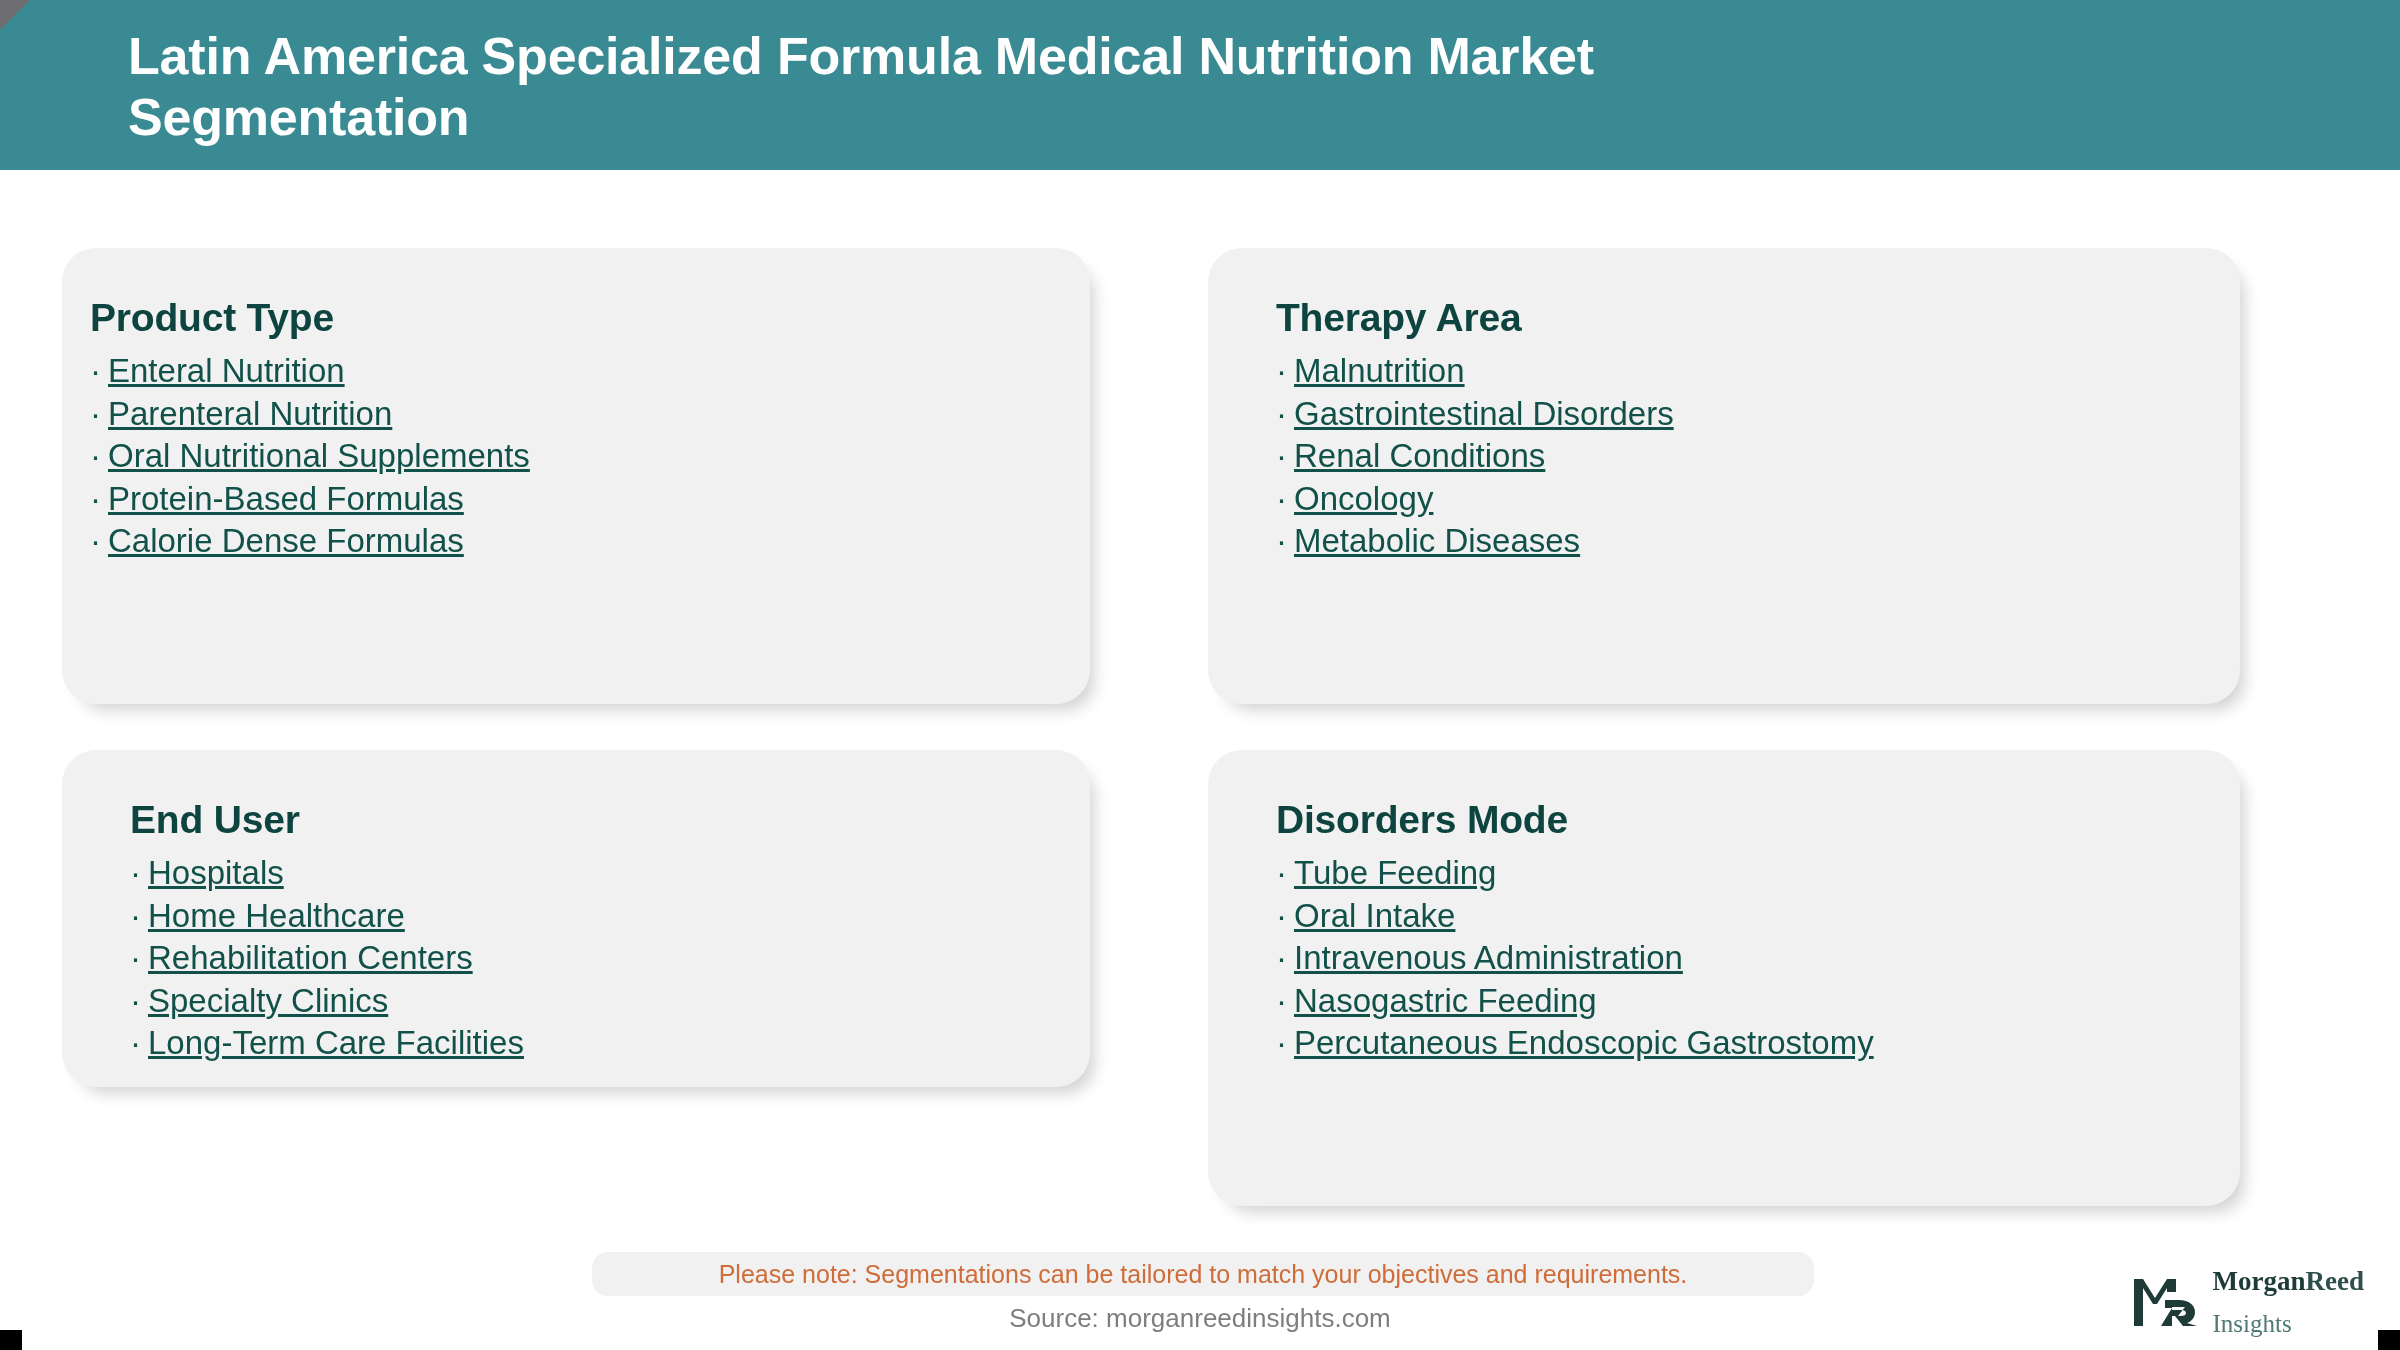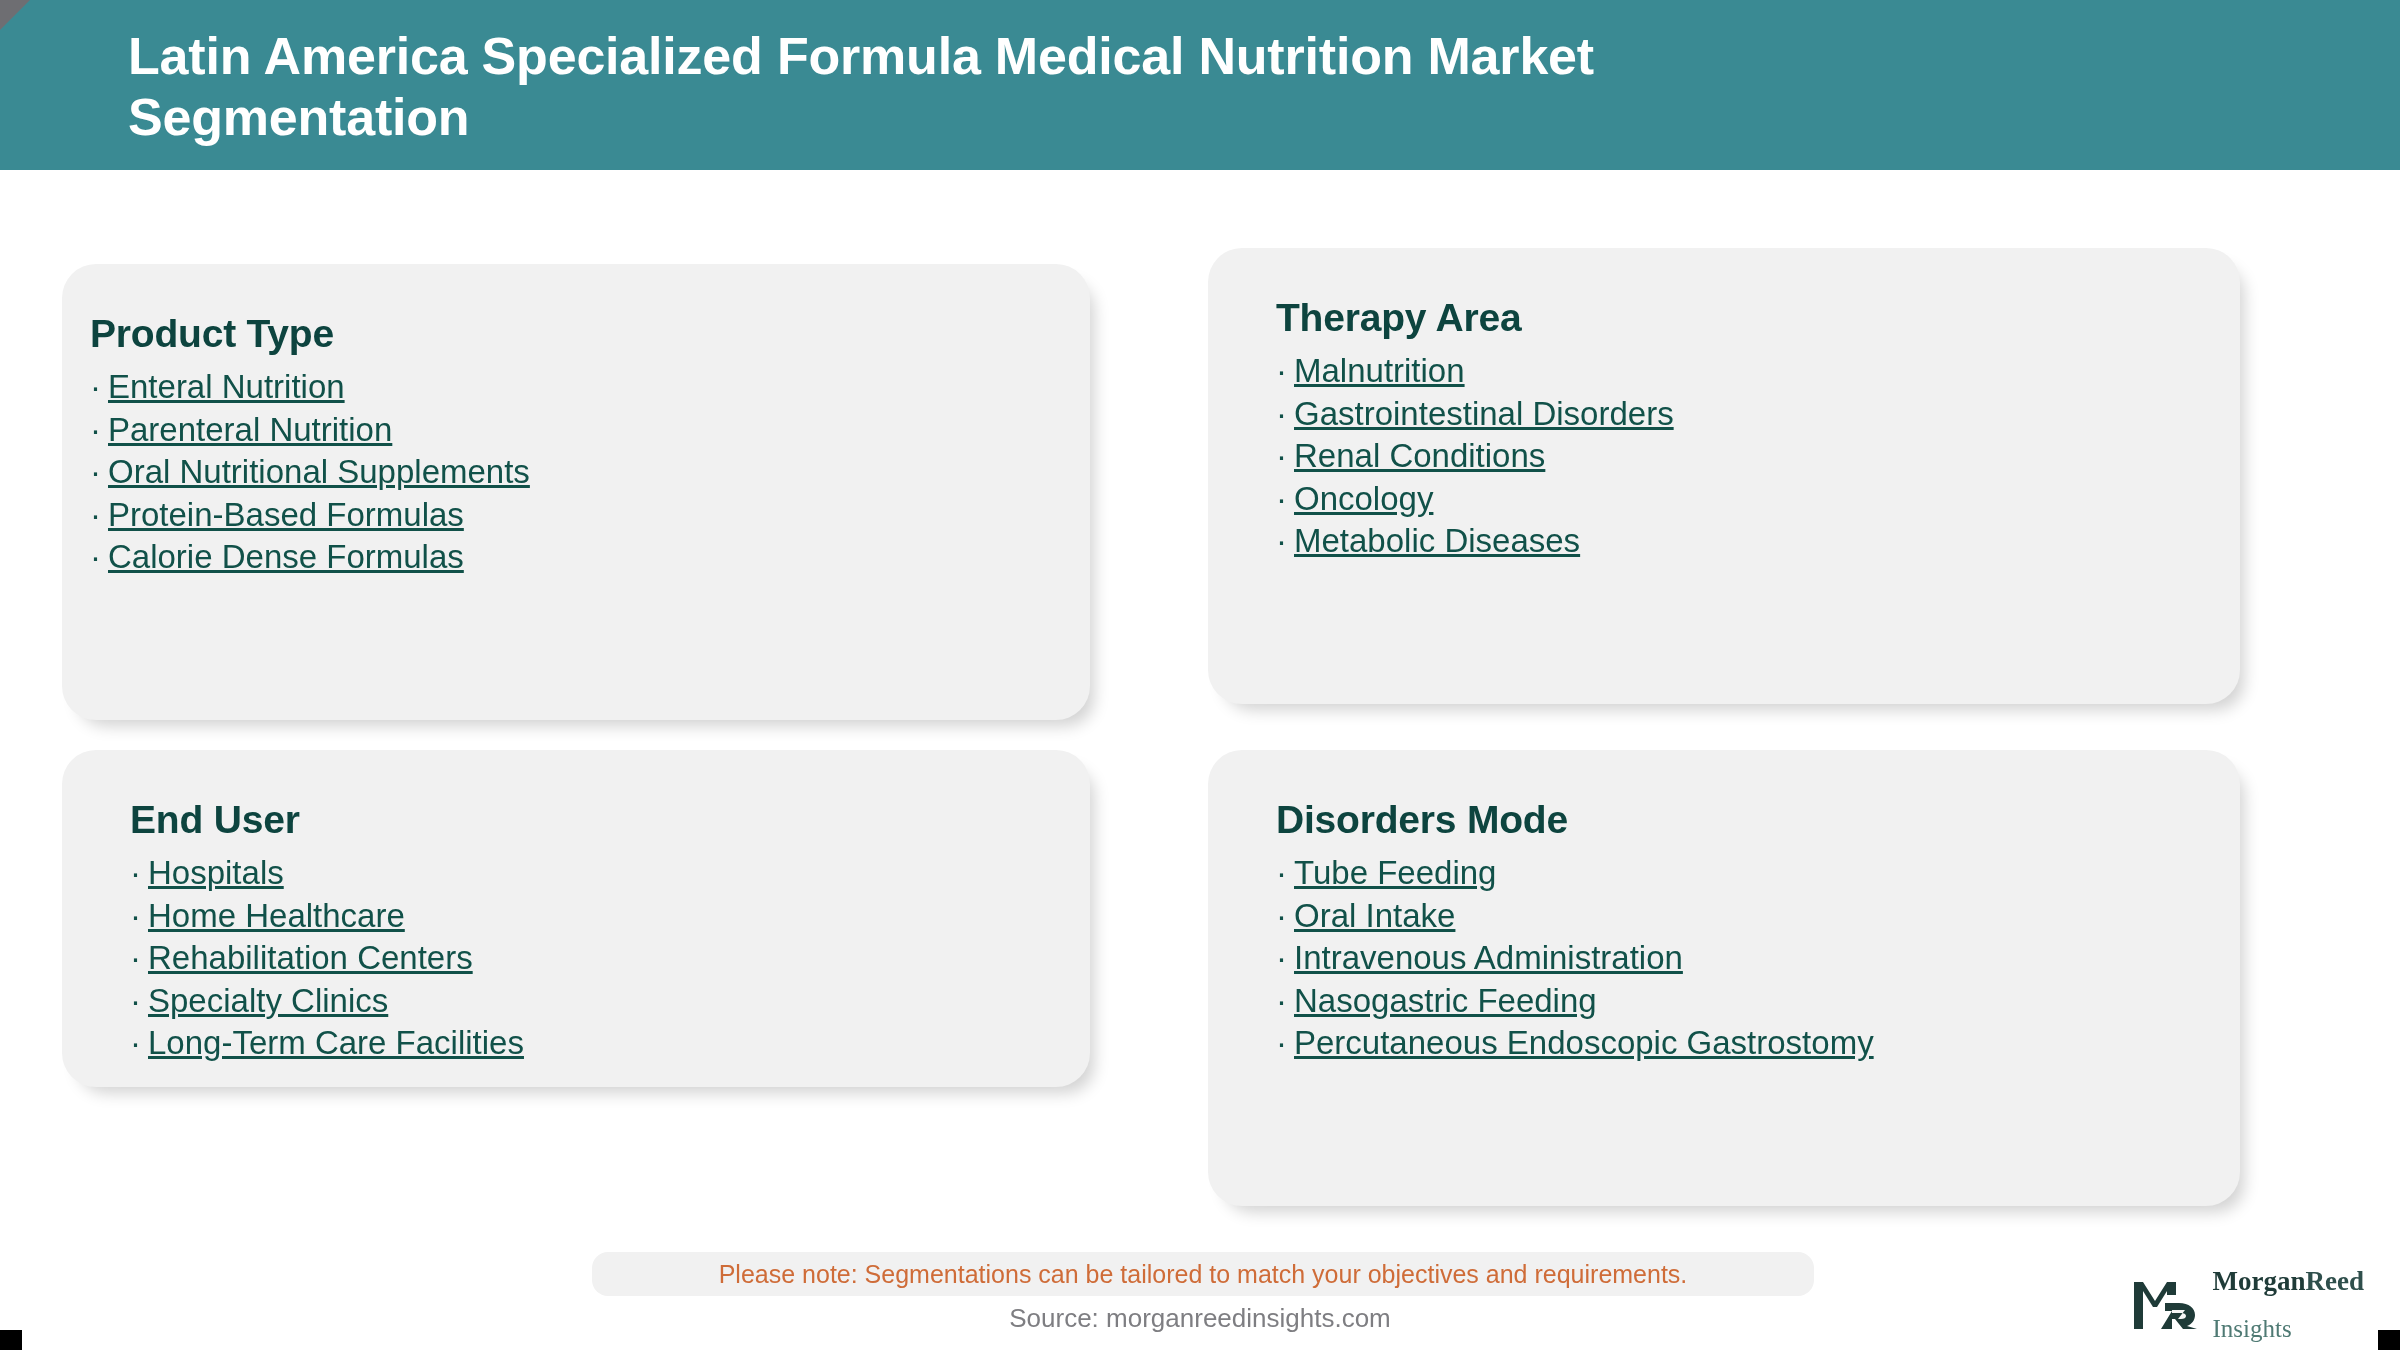--- a/index.html
+++ b/index.html
@@ -60,21 +60,21 @@
 
   
   .card {
     position: absolute;
     background: #f1f1f1;
     border-radius: 34px;
     box-sizing: border-box;
     padding: 48px 54px 40px 68px;
     box-shadow: 10px 12px 16px -6px rgba(0, 0, 0, 0.18);
   }
-  .card.c1 { left: 62px;   top: 264px;  width: 1028px; height: 456px; padding-left: 28px; }
+  .card.c1 { left: 62px;   top: 248px;  width: 1028px; height: 456px; padding-left: 28px; }
   .card.c2 { left: 1208px; top: 248px;  width: 1032px; height: 456px; }
   .card.c3 { left: 62px;   top: 750px;  width: 1028px; height: 337px; }
   .card.c4 { left: 1208px; top: 750px;  width: 1032px; height: 456px; }
 
   .card-title {
     color: #0d443f;
     font-size: 39px;
     font-weight: 700;
     margin: 0 0 10px 0;
     letter-spacing: -0.2px;
@@ -151,21 +151,20 @@
   .logo-line1 {
     font-size: 27px;
     font-weight: 700;
     white-space: nowrap;
     color: #1f3b38;
   }
   .logo-line1 .reed { color: #2f4f4c; font-weight: 700; }
   .logo-line2 {
     font-size: 25px;
     color: #4f7a74;
-    margin-top: 5px;
   }
 </style>
 </head>
 <body>
 
 <div class="corner-notch"></div>
 <div class="corner-sq bl"></div>
 <div class="corner-sq br"></div>
 
 <div class="header">

